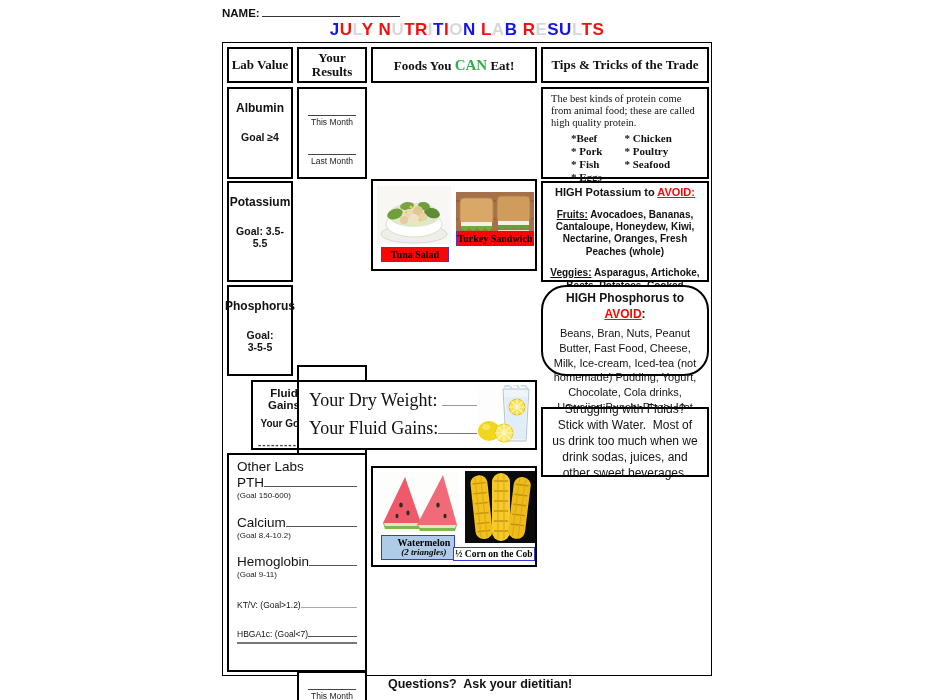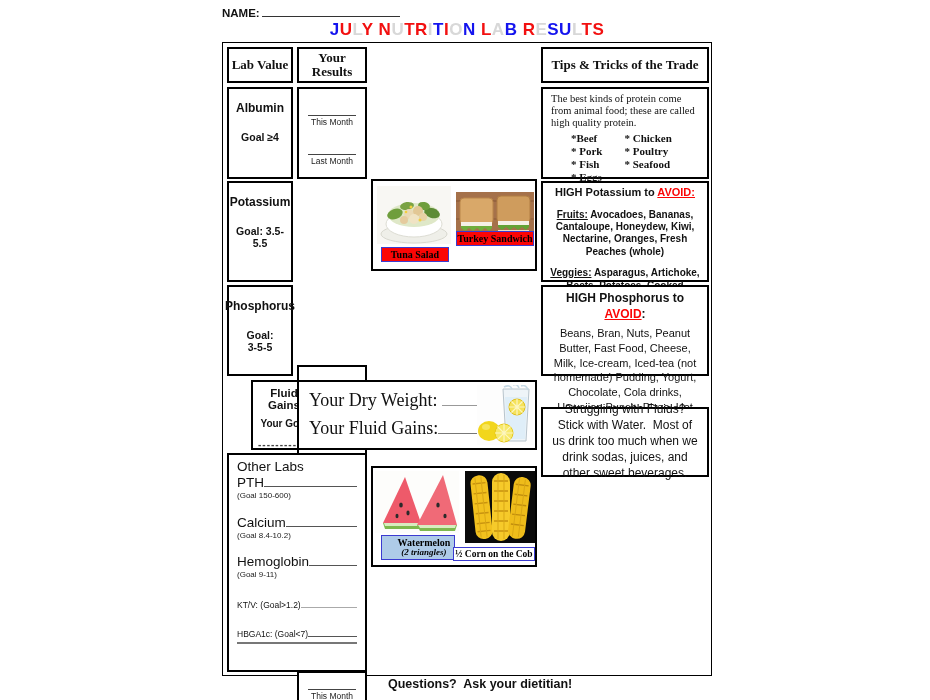--- a/index.html
+++ b/index.html
@@ -53,21 +53,21 @@
   
   .tips1{padding:4px 8px;font-family:"Liberation Serif",serif;font-size:10.5px;line-height:1.15;}
   .protein-cols{display:flex;margin-top:3px;font-weight:bold;font-size:11px;line-height:1.18;}
   .protein-cols div{white-space:pre-line;}
   .pcol1{margin-left:20px;} .pcol2{margin-left:22px;font-family:Liberation Serif, serif;}
   .tips2{padding:3px 4px;text-align:center;font-weight:bold;font-size:10px;line-height:1.24;}
   .tips2 .t-title{font-size:11px;margin-bottom:9px;}
   .avoid{color:#fb0505;text-decoration:underline;}
   .lead-und{text-decoration:underline;}
   .tips2 .group{margin-bottom:9px;}
-  .tips3{padding:3px 5px;text-align:center;font-size:11px;line-height:1.36;}
+  .tips3{padding:3px 5px;text-align:center;font-size:11px;line-height:1.36;border-radius:25px;}
   .tips3 .t-title{font-weight:bold;font-size:12px;margin-bottom:3px;}
   .tips4{display:flex;align-items:center;padding:4px 7px;text-align:center;font-size:12px;line-height:1.32;white-space:pre-wrap;margin-top:27px;}
   
   .fluidmid{left:74px;width:240px;position:absolute;}
   .fluid-line{position:absolute;left:10px;font-family:"Liberation Serif",serif;font-size:18px;}
   .fl1{top:8px;} .fl2{top:36px;}
   .wline{display:inline-block;width:56px;height:11px;border-bottom:1.5px solid #999;}
   
   .olabs{padding:4px 8px;font-size:13px;}
   .ol-title{font-size:13.5px;}
@@ -87,20 +87,23 @@
   <div class="name-line">
     <span>NAME:</span><span class="name-blank"></span>
   </div>
 
   <div class="title"><span style="color: rgb(20, 20, 238);">J</span><span style="color: rgb(242, 16, 16);">U</span><span style="color: rgb(216, 216, 216);">L</span><span style="color: rgb(242, 16, 16);">Y</span><span> </span><span style="color: rgb(242, 16, 16);">N</span><span style="color: rgb(216, 216, 216);">U</span><span style="color: rgb(242, 16, 16);">T</span><span style="color: rgb(242, 16, 16);">R</span><span style="color: rgb(216, 216, 216);">I</span><span style="color: rgb(20, 20, 238);">T</span><span style="color: rgb(242, 16, 16);">I</span><span style="color: rgb(216, 216, 216);">O</span><span style="color: rgb(20, 20, 238);">N</span><span> </span><span style="color: rgb(242, 16, 16);">L</span><span style="color: rgb(216, 216, 216);">A</span><span style="color: rgb(20, 20, 238);">B</span><span> </span><span style="color: rgb(242, 16, 16);">R</span><span style="color: rgb(216, 216, 216);">E</span><span style="color: rgb(20, 20, 238);">S</span><span style="color: rgb(20, 20, 238);">U</span><span style="color: rgb(216, 216, 216);">L</span><span style="color: rgb(242, 16, 16);">T</span><span style="color: rgb(242, 16, 16);">S</span></div>
 
   <div class="sheet">
 
     <div class="cell hcell c-lab r-head">Lab Value</div>
     <div class="cell hcell c-res r-head">Your Results</div>
+    <div class="cell hcell c-food r-head">
+      <span><span>Foods You </span><span class="can">CAN</span><span> Eat!</span></span>
+    </div>
     <div class="cell hcell c-tips r-head">Tips &amp; Tricks of the Trade</div>
 
     <div class="cell labcell c-lab r1">
       <div class="lab-name">Albumin</div>
       <div class="lab-goal">Goal ≥4</div>
     </div>
     <div class="cell rescell c-res r1">
       <div class="slot slot1">
           <div class="rline"></div>
           <div class="rlab">This Month</div>

